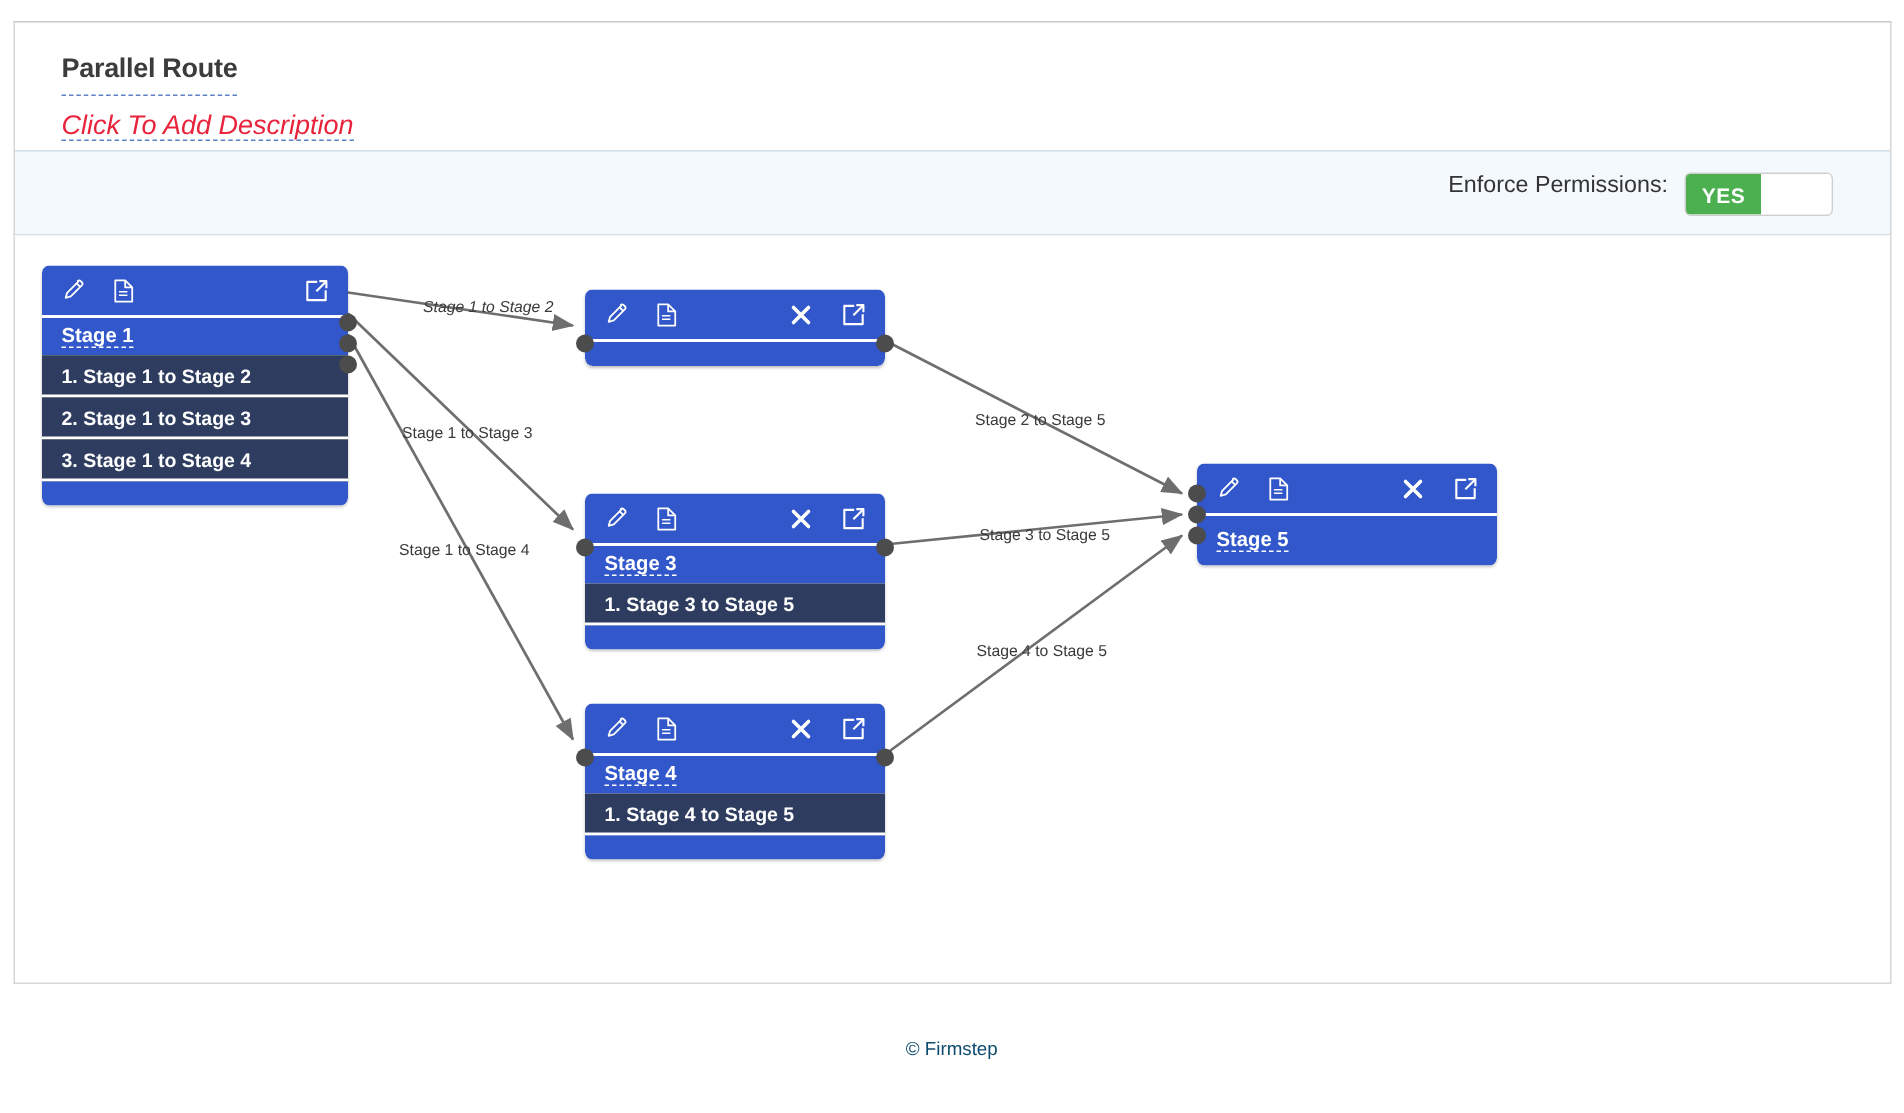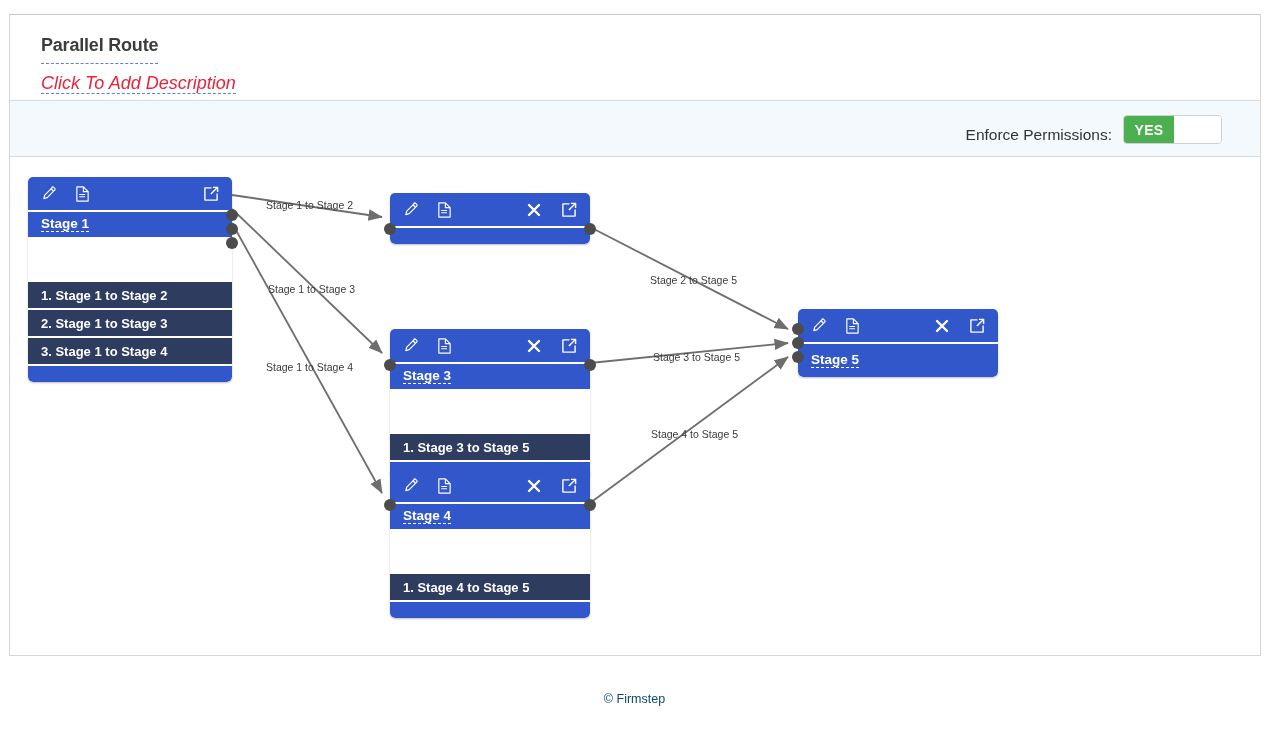--- a/index.html
+++ b/index.html
@@ -34,21 +34,21 @@
   }
 
   
   .perm-bar{
     position:absolute; left:9px; top:100px; width:1252px; height:57px;
     background:#f3f9fd; border:1px solid #d2dde5; border-left-color:#d6d6d6;
     border-right-color:#d6d6d6;
   }
   .perm-wrap{
     position:absolute; right:38px; top:14px;
-    display:flex; align-items:flex-end; gap:11px;
+    display:flex; align-items:flex-start; gap:11px;
   }
   .perm-label{ font-size:15.5px; color:#333; }
   .toggle{
     display:flex; width:99px; height:29px;
     border:1px solid #cfcfcf; border-radius:4px; overflow:hidden;
     background:#fff;
   }
   .toggle-on{
     width:50px; height:100%;
     background:#4cb050; color:#fff;
@@ -83,21 +83,21 @@
   .hdr-right{ margin-left:auto; display:flex; align-items:center; gap:20px; }
   .icn{ display:flex; align-items:center; justify-content:center; color:#fff; cursor:pointer; }
   .icn svg{ display:block; }
   .node-title{
     background:#3257ca; color:#fff; height:25px;
     display:flex; align-items:center; padding:0 13px;
     font-size:13.5px; font-weight:bold;
   }
   .node-title span{ border-bottom:1px dashed #ffffff; padding-bottom:1px; line-height:13px;}
   .node-title.last{ height:33px; border-radius:0 0 5px 5px; }
-  .trans-list{ background:#4d7c0f;margin-top:45px; }
+  .trans-list{ background:#4d7c0f; }
   .trans-row{
     background:#2e3c5f; color:#fff; height:28px;
     display:flex; align-items:center; padding:0 13px;
     font-size:13px; font-weight:bold;
     border-bottom:2px solid #ffffff;
   }
   .node-foot{ height:16px; background:#3257ca; border-radius:0 0 5px 5px; }
 
   .port{
     position:absolute; width:12px; height:12px; border-radius:50%;
@@ -146,21 +146,21 @@
       <g stroke="#6e6e6e" stroke-width="1.8" fill="none" marker-end="url(#arrow)">
         <path d="M222,38 L372,60"></path>
         <path d="M222,52 L372,196"></path>
         <path d="M222,66 L372,336"></path>
         <path d="M580,70 L778,172"></path>
         <path d="M580,206 L778,186"></path>
         <path d="M580,346 L778,200"></path>
       </g>
     </svg>
 
-    <div class="edge-label" style="left:256px;top:42px;">Stage 1 to Stage 2</div>
+    <div class="edge-label" style="left:272px;top:42px;font-style:italic;">Stage 1 to Stage 2</div>
     <div class="edge-label" style="left:258px;top:126px;">Stage 1 to Stage 3</div>
     <div class="edge-label" style="left:256px;top:204px;">Stage 1 to Stage 4</div>
     <div class="edge-label" style="left:640px;top:117px;">Stage 2 to Stage 5</div>
     <div class="edge-label" style="left:643px;top:194px;">Stage 3 to Stage 5</div>
     <div class="edge-label" style="left:641px;top:271px;">Stage 4 to Stage 5</div>
 
     <div class="node" style="left:18px;top:20px;width:204px;">
       <div class="node-inner">
         <div class="node-header">
           <div class="hdr-left">

